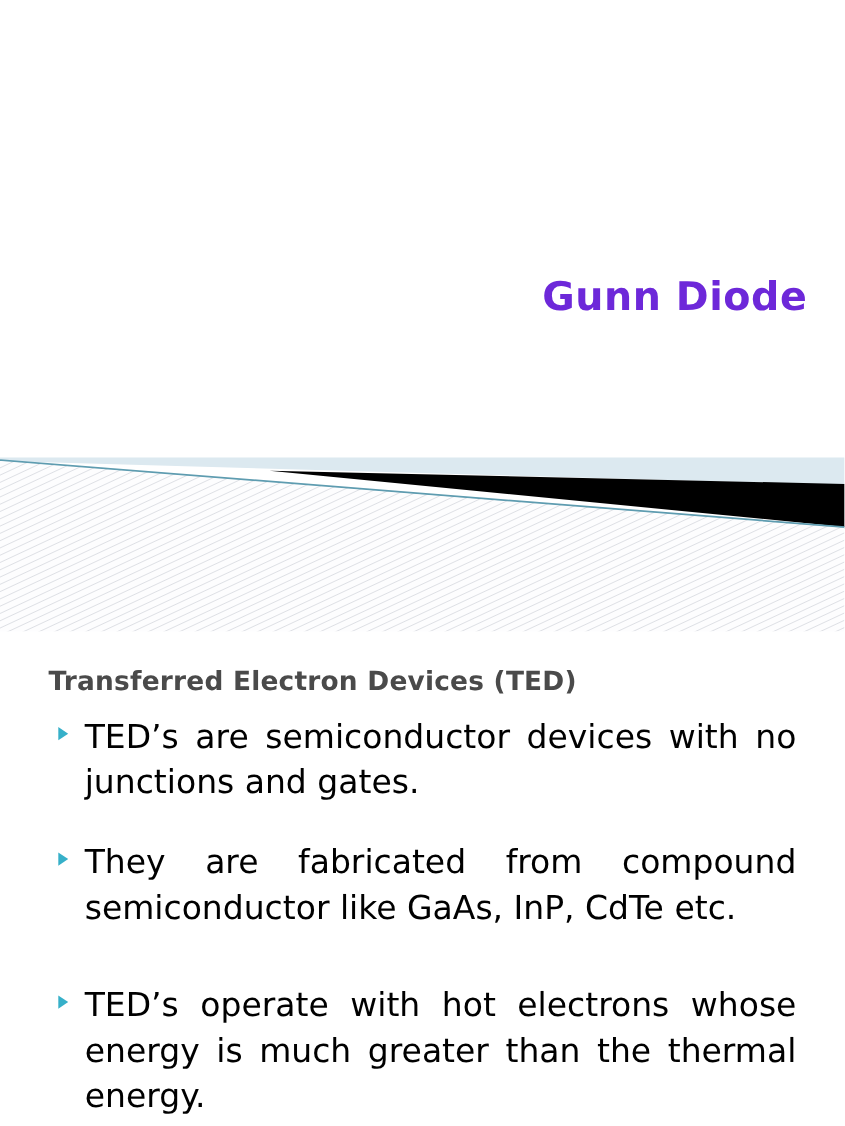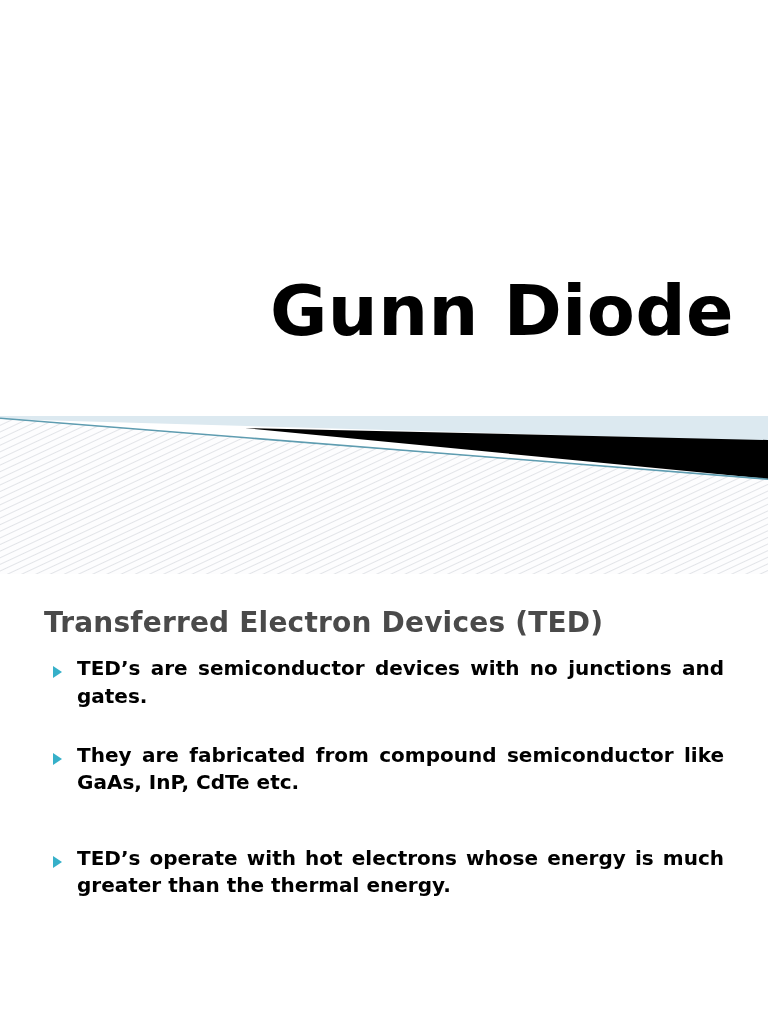--- a/index.html
+++ b/index.html
@@ -27,23 +27,23 @@
   .title-zone {
     position: absolute;
     left: 0;
     top: 228px;
     width: 734px;
     text-align: right;
   }
   .slide-title {
     display: inline-block;
     font-family: "DejaVu Sans", sans-serif;
-    font-size: 70px;
+    font-size: 36px;
     font-weight: bold;
-    color: #000000;
+    color: #6d28d9;
     letter-spacing: 0.5px;
     line-height: 1.05;
     white-space: nowrap;
   }
 
   
   .banner {
     position: absolute;
     left: 0;
     top: 405px;
@@ -59,40 +59,40 @@
 
   
   .body-zone {
     position: absolute;
     left: 44px;
     top: 604px;
     width: 680px;
   }
   .body-heading {
     font-family: "DejaVu Sans", sans-serif;
-    font-size: 28px;
+    font-size: 24px;
     font-weight: bold;
     color: #4a4a4a;
     line-height: 1.33;
     margin: 0 0 14px 0;
     letter-spacing: 0.2px;
   }
 
   .bullet-list {
     list-style: none;
     margin: 0;
     padding: 0;
   }
   .bullet-item {
     position: relative;
     padding-left: 33px;
     margin-bottom: 32px;
     font-family: "DejaVu Sans", sans-serif;
-    font-size: 20px;
-    font-weight: bold;
+    font-size: 30px;
+    font-weight: normal;
     color: #000000;
     line-height: 1.37;
     text-align: justify;
     text-justify: inter-word;
   }
   .bullet-item:last-child { margin-bottom: 0; margin-top: 48px; }
   .bullet-marker {
     position: absolute;
     left: 9px;
     top: 11px;

